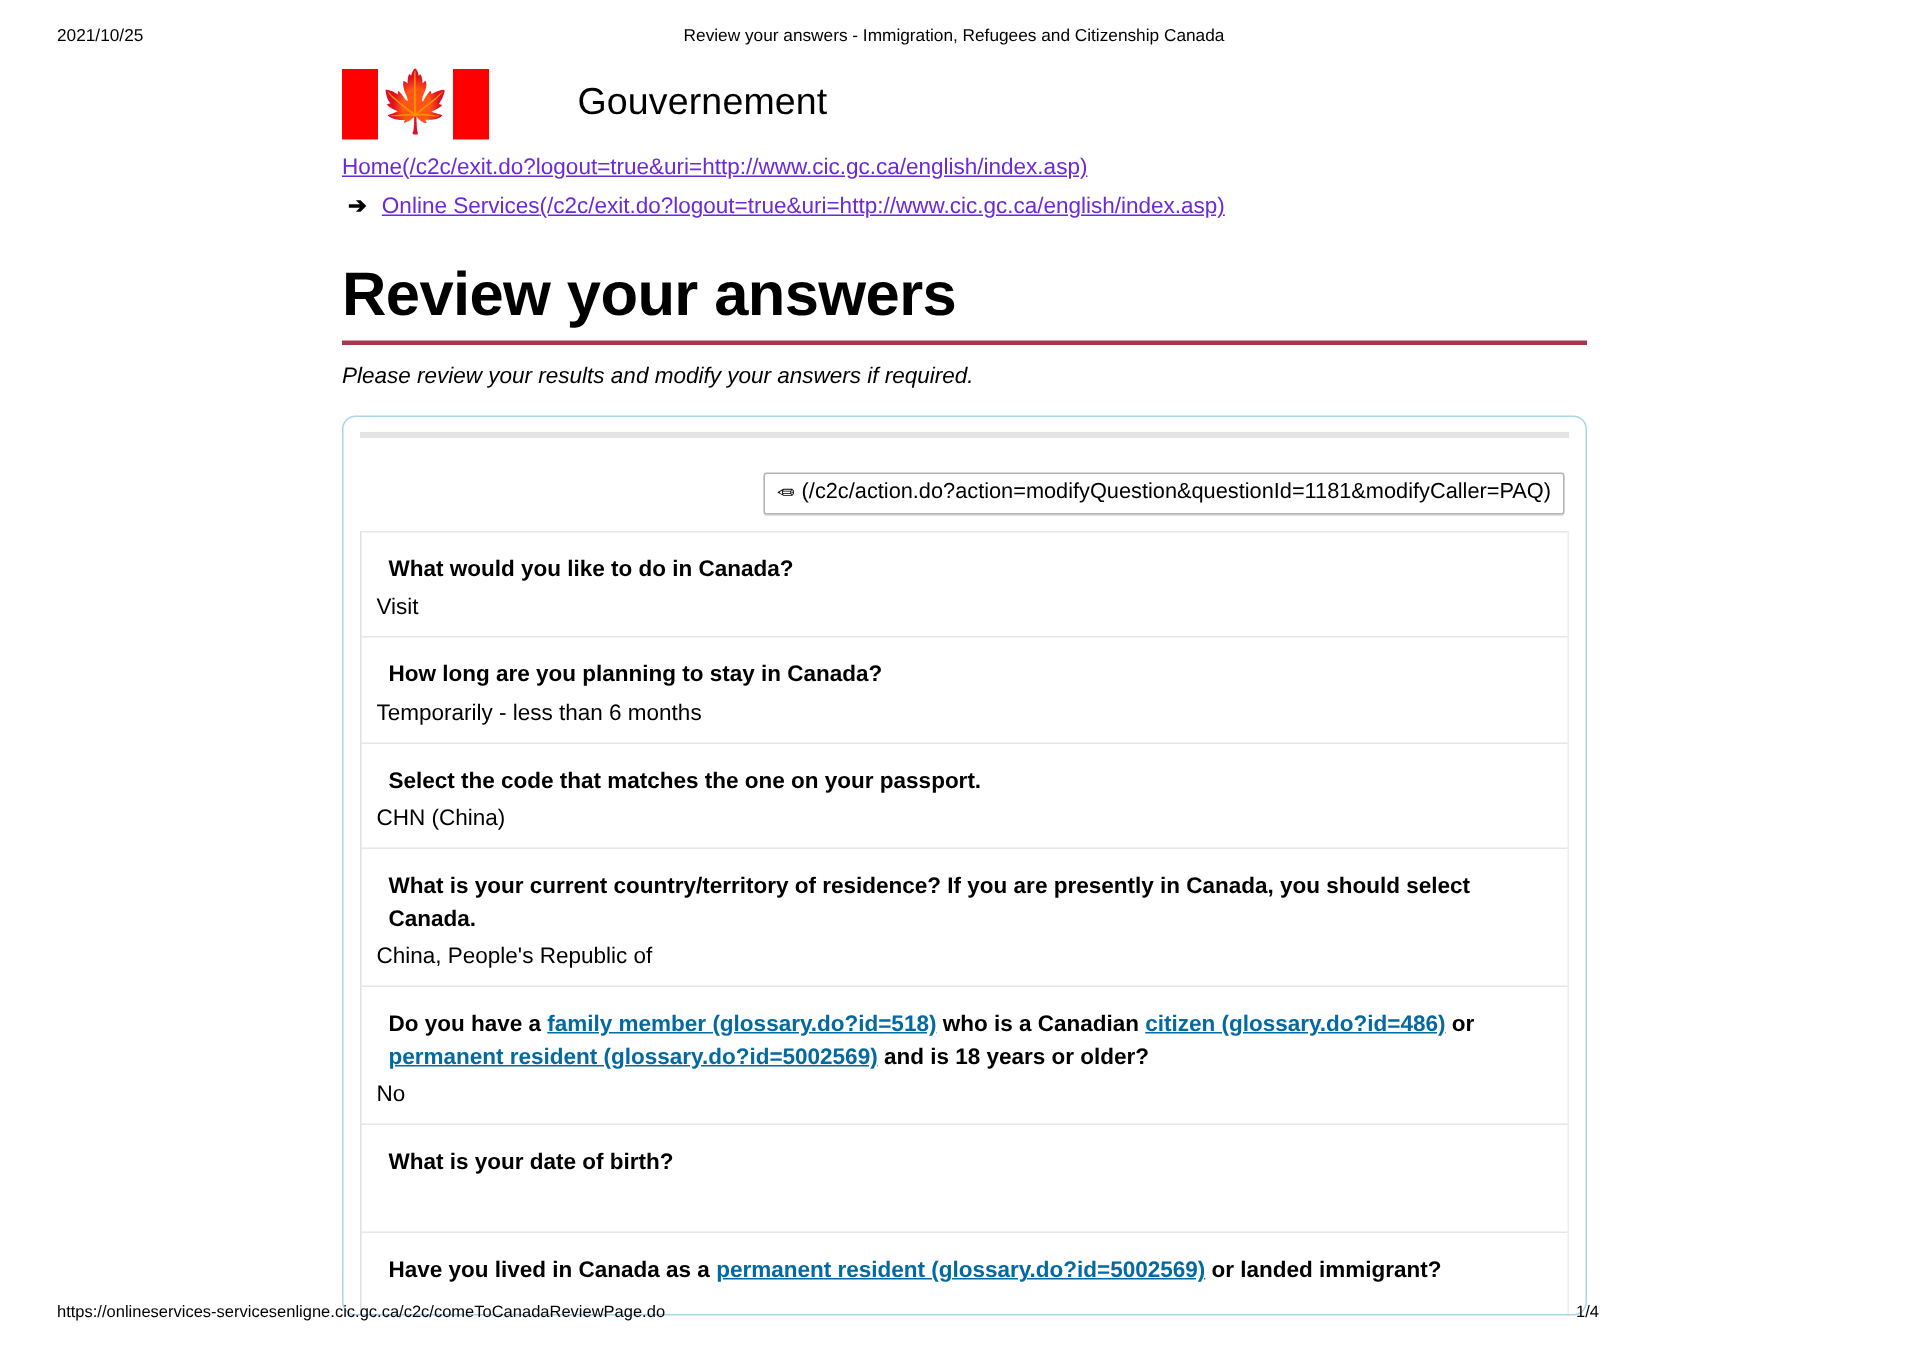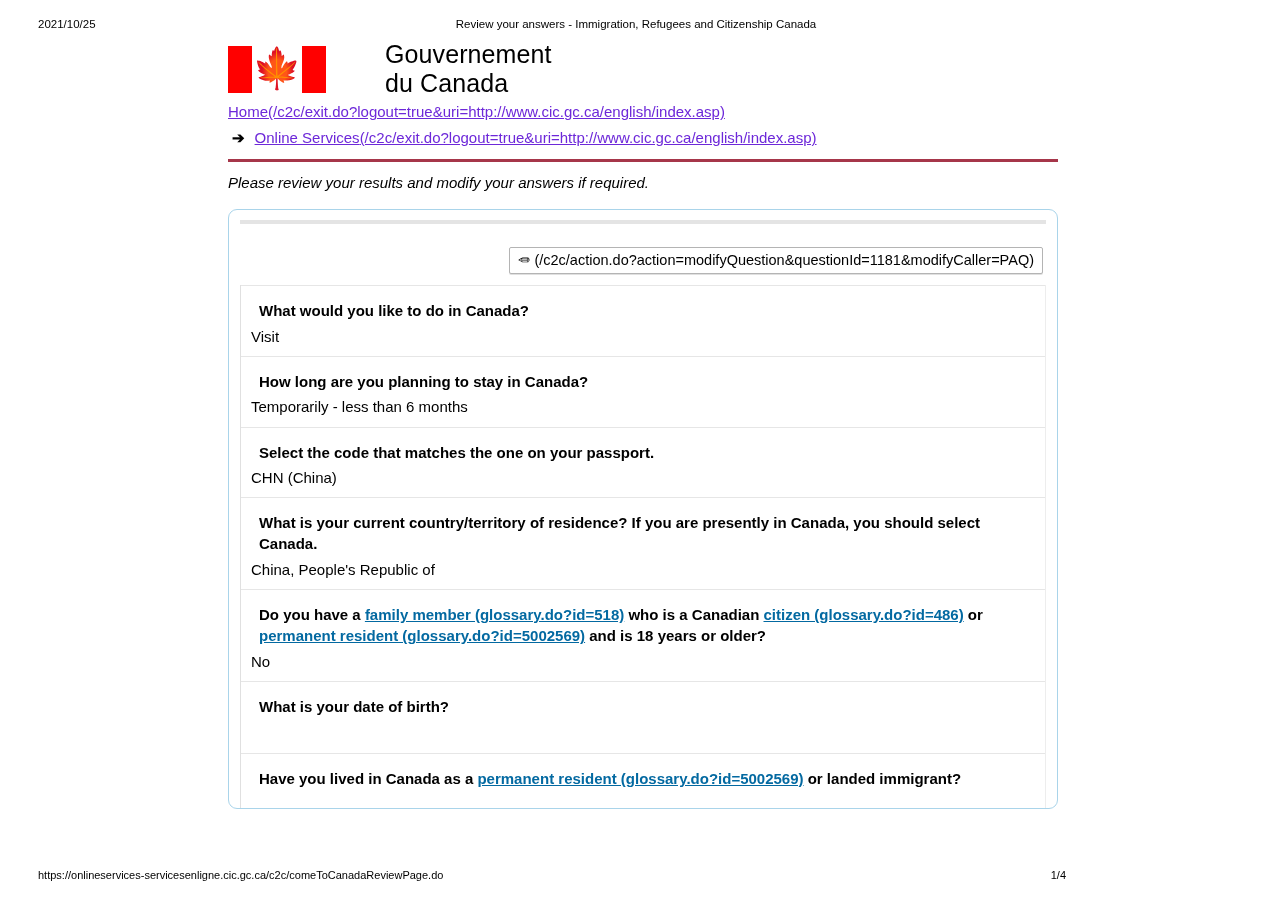--- a/index.html
+++ b/index.html
@@ -257,35 +257,35 @@
     <div class="flag">
       <div class="band"></div>
       <div class="center">
         <span class="leaf">🍁</span>
       </div>
       <div class="band"></div>
     </div>
     <div class="wordmark">
       <div class="col2">
         <div>Gouvernement</div>
-        <div>du Canada</div>
       </div>
     </div>
   </div>
 
   <div class="crumbs">
     <div class="crumb-home">
       <span class="lnk">Home</span><span class="lnk">(/c2c/exit.do?logout=true&amp;uri=http://www.cic.gc.ca/english/index.asp)</span>
     </div>
     <div class="crumb-sub">
       <span class="crumb-arrow">➔</span>
       <span><span class="lnk">Online Services</span><span class="lnk">(/c2c/exit.do?logout=true&amp;uri=http://www.cic.gc.ca/english/index.asp)</span></span>
     </div>
   </div>
 
+  <h1 class="page-title">Review your answers</h1>
   <div class="title-rule"></div>
   <div class="lead">Please review your results and modify your answers if required.</div>
 
   <div class="panel">
     <div class="panel-topbar"></div>
 
     <div class="modify-row">
       <div class="modify-btn">
         <span class="pencil">✏</span>
         <span>(/c2c/action.do?action=modifyQuestion&amp;questionId=1181&amp;modifyCaller=PAQ)</span>

